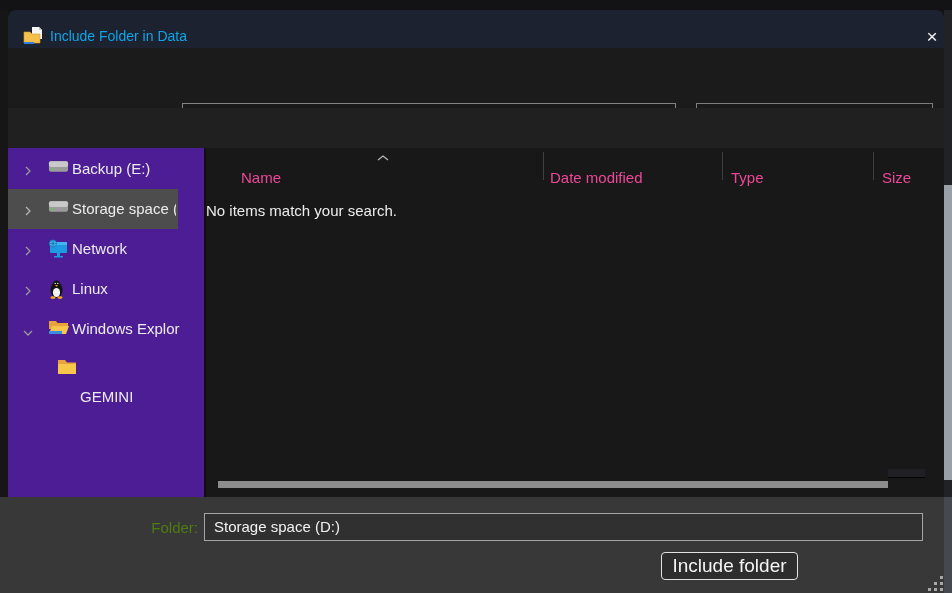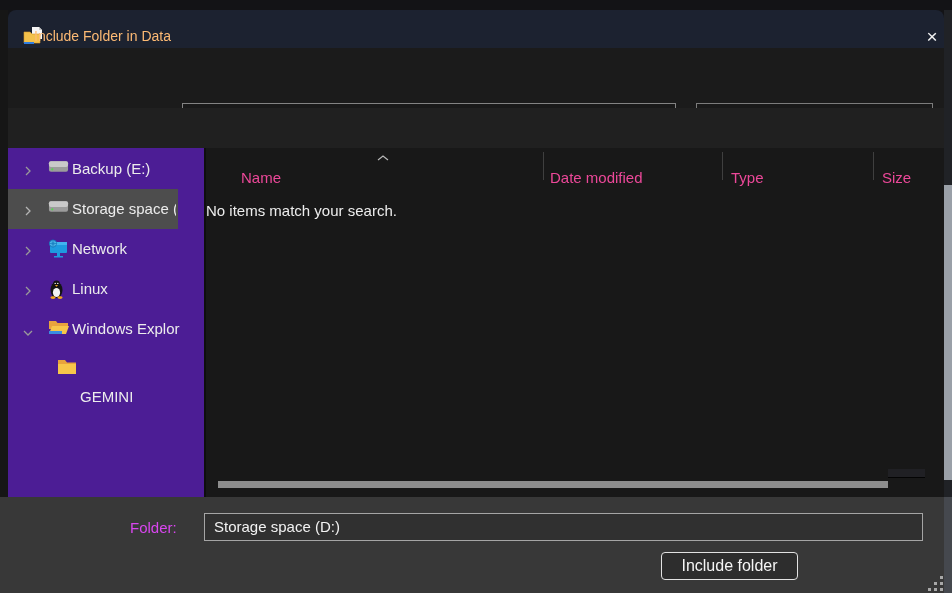--- a/index.html
+++ b/index.html
@@ -3,21 +3,21 @@
 <meta charset="utf-8">
 <style>
   html,body{margin:0;padding:0;background:#131316;}
   .screen{position:relative;width:952px;height:593px;background:#131316;overflow:hidden;
           font-family:"Liberation Sans",sans-serif;color:#eaeaea;-webkit-font-smoothing:antialiased;}
   .abs{position:absolute;}
 
   
   .titlebar{left:8px;top:10px;width:936px;height:38px;background:#1c2230;border-radius:8px 8px 0 0;}
   .title-icon{left:14px;top:16px;}
-  .title-text{left:26px;top:18px;font-size:14px;color:#fdba74;}
+  .title-text{left:42px;top:18px;font-size:14px;color:#0ea5e9;}
   .close-btn{left:908px;top:12px;width:32px;height:30px;text-align:center;line-height:30px;
              font-size:19px;color:#f2f2f2;cursor:default;}
 
   .navrow{left:8px;top:48px;width:936px;height:60px;background:#1b1b1b;}
   .navglyph{font-size:19px;color:#e6e6e6;top:62px;}
   .navglyph.dim{color:#8a8a8a;}
   .addressbar{left:174px;top:55px;width:494px;height:41px;background:#191919;border:1px solid #838383;
               box-sizing:border-box;display:flex;align-items:center;}
   .crumb-text{position:absolute;left:56px;top:11px;font-size:15px;color:#ebebeb;white-space:nowrap;}
   .addr-dd{position:absolute;left:418px;top:14px;}
@@ -59,26 +59,26 @@
   .hcorner{left:888px;top:469px;width:37px;height:8px;background:#202024;border-bottom:1px solid #040404;}
 
   
   .rs1{left:944px;top:10px;width:8px;height:175px;background:#202226;}
   .rs2{left:944px;top:185px;width:8px;height:295px;background:#9aa0a8;}
   .rs3{left:944px;top:480px;width:8px;height:17px;background:#202226;}
   .rs4{left:944px;top:497px;width:8px;height:96px;background:#45484e;}
 
   
   .footer{left:0;top:497px;width:944px;height:96px;background:#383838;}
-  .folder-label{left:130px;top:519px;width:68px;font-size:15px;color:#d946ef;}
+  .folder-label{left:130px;top:519px;width:68px;text-align:right;font-size:15px;color:#4d7c0f;}
   .folder-input{left:204px;top:513px;width:719px;height:28px;box-sizing:border-box;background:#303030;
                 border:1px solid #a5a5a5;color:#f2f2f2;font-size:15px;line-height:26px;padding-left:9px;
                 font-family:"Liberation Sans",sans-serif;white-space:nowrap;overflow:hidden;}
   .btn{top:552px;height:28px;box-sizing:border-box;background:#2d2d2d;border-radius:4px;
-       font-size:16px;color:#f5f5f5;text-align:center;line-height:26px;}
+       font-size:19px;color:#f5f5f5;text-align:center;line-height:26px;}
   .btn-primary{left:661px;width:137px;border:1px solid #e2e2e2;}
   .btn-cancel{left:816px;width:107px;border:1px solid #8a8a8a;}
   .grip{left:940px;top:576px;width:3px;height:3px;background:#a8a8a8;
         box-shadow:-6px 6px #a8a8a8,0 6px #a8a8a8,-12px 12px #a8a8a8,-6px 12px #a8a8a8,0 12px #a8a8a8;}
 </style>
 </head>
 <body>
 
 <div class="screen">
 

